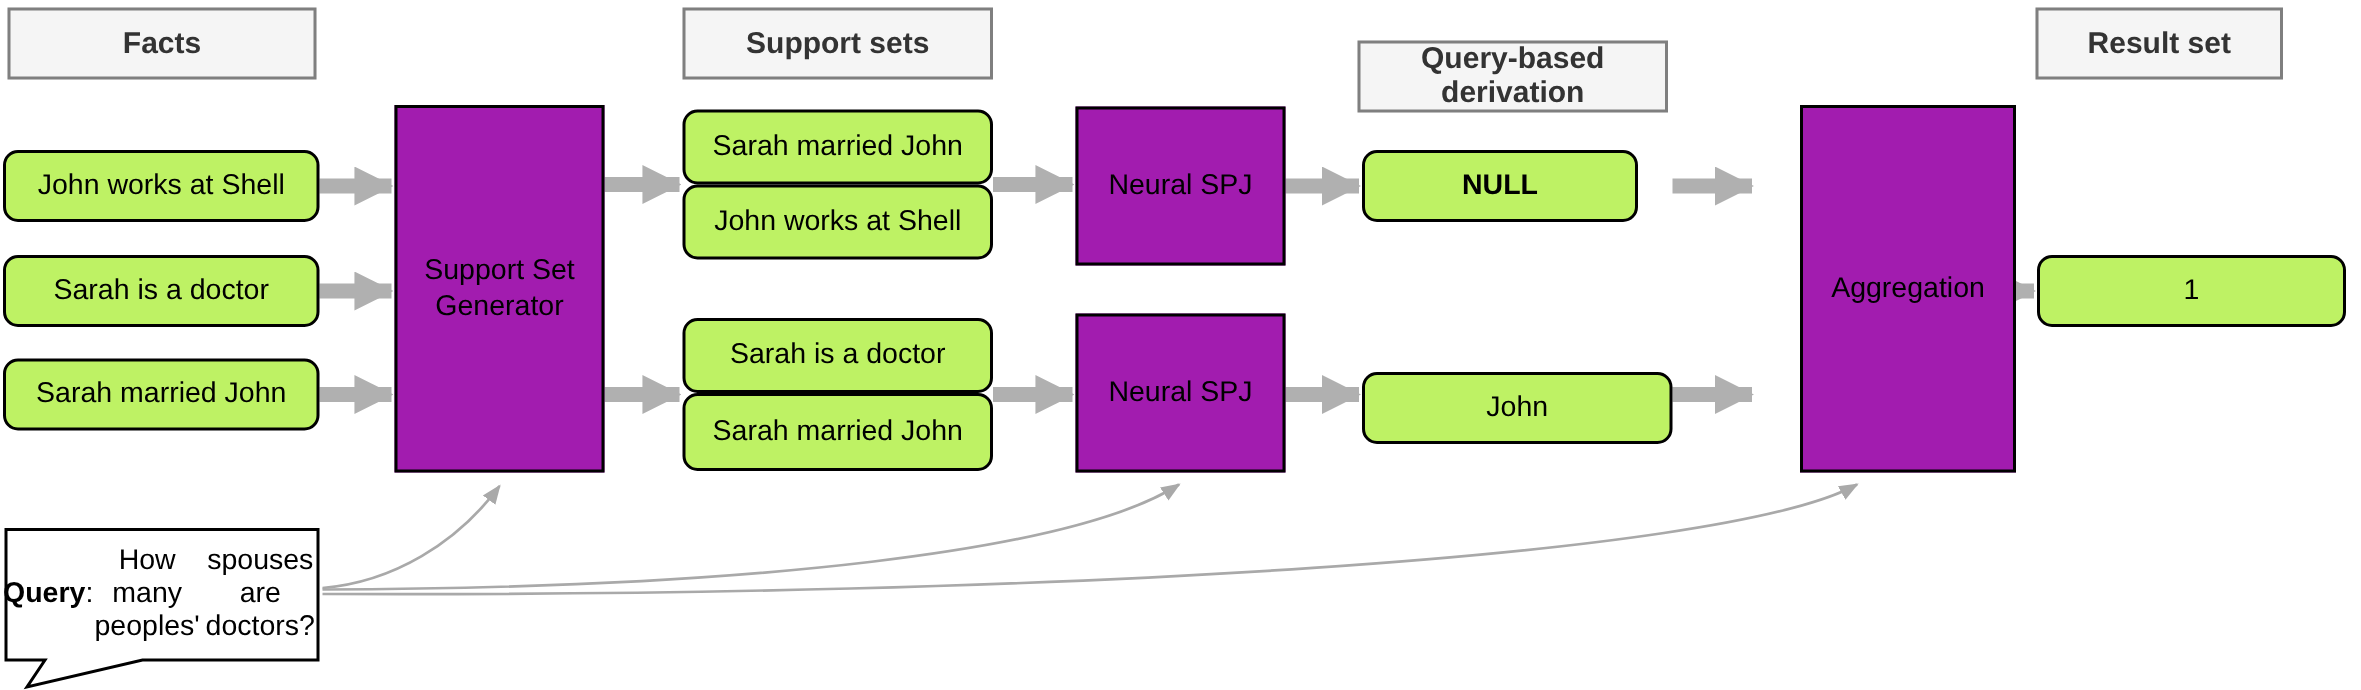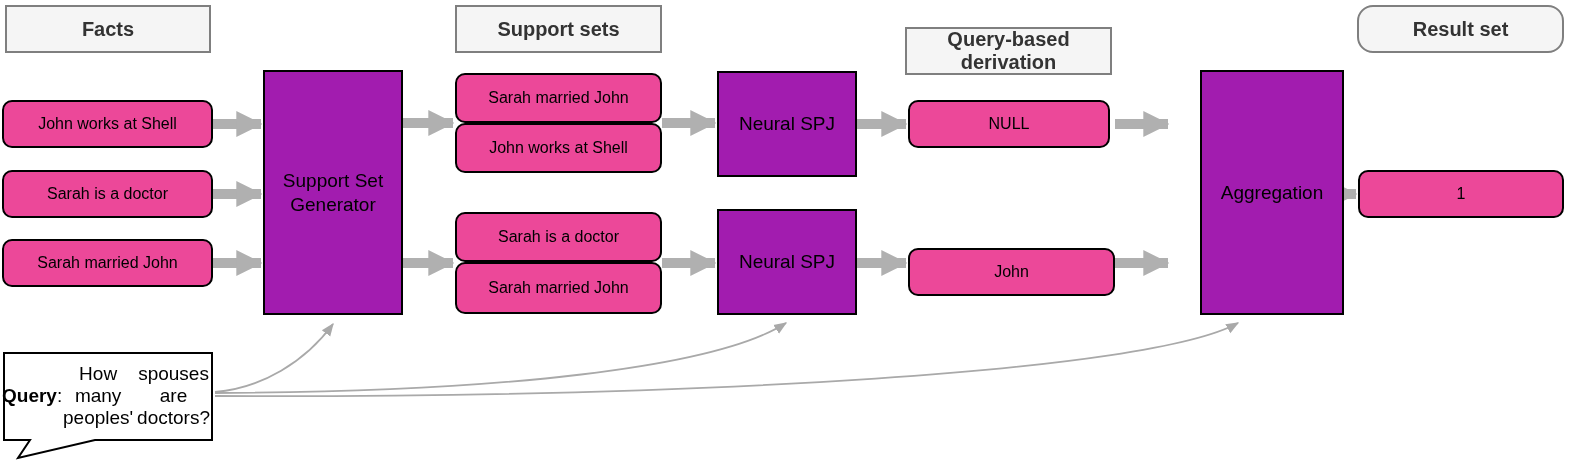--- a/index.html
+++ b/index.html
@@ -13,23 +13,23 @@
   #connector-layer{position:absolute;left:0;top:0;width:1574px;height:460px;}
   .hdr{
     position:absolute;height:48px;box-sizing:border-box;
     background:#f5f5f5;border:2px solid #7f7f7f;
     display:flex;align-items:center;justify-content:center;
     font-size:20px;font-weight:bold;color:#333333;
     text-align:center;line-height:1.15;
   }
   .rbox{
     position:absolute;box-sizing:border-box;
-    background:#ec4899;border:2px solid #000000;border-radius:10px;
+    background:#bef264;border:2px solid #000000;border-radius:10px;
     display:flex;align-items:center;justify-content:center;
-    font-size:16px;color:#000000;text-align:center;
+    font-size:19px;color:#000000;text-align:center;
   }
   .pbox{
     position:absolute;box-sizing:border-box;
     background:#a21caf;border:2px solid #000000;
     display:flex;align-items:center;justify-content:center;
     font-size:19px;color:#000000;text-align:center;line-height:1.25;
     padding:0 10px;
   }
   #query-text{
     position:absolute;left:2px;top:352px;width:211px;height:88px;
@@ -75,21 +75,21 @@
 
   <div class="hdr" style="left:5px;top:5px;width:206px;">
     <span>Facts</span>
   </div>
   <div class="hdr" style="left:455px;top:5px;width:207px;">
     <span>Support sets</span>
   </div>
   <div class="hdr" style="left:905px;top:5px;width:207px;margin-top:22px;">
     <span>Query-based derivation</span>
   </div>
-  <div class="hdr" style="left:1357px;top:5px;width:207px;border-radius:16px;">
+  <div class="hdr" style="left:1357px;top:5px;width:165px;">
     <span>Result set</span>
   </div>
 
   <div class="rbox" style="left:2px;top:100px;width:211px;height:48px;">
     <span>John works at Shell</span>
   </div>
   <div class="rbox" style="left:2px;top:170px;width:211px;height:48px;">
     <span>Sarah is a doctor</span>
   </div>
   <div class="rbox" style="left:2px;top:239px;width:211px;height:48px;">
@@ -114,21 +114,21 @@
     <span>Sarah married John</span>
   </div>
 
   <div class="pbox" style="left:717px;top:71px;width:140px;height:106px;">
     <span>Neural SPJ</span>
   </div>
   <div class="pbox" style="left:717px;top:209px;width:140px;height:106px;">
     <span>Neural SPJ</span>
   </div>
 
-  <div class="rbox" style="left:908px;top:100px;width:202px;height:48px;">
+  <div class="rbox" style="left:908px;top:100px;width:184px;height:48px;font-weight:bold;">
     <span>NULL</span>
   </div>
   <div class="rbox" style="left:908px;top:248px;width:207px;height:48px;">
     <span>John</span>
   </div>
 
   <div class="pbox" style="left:1200px;top:70px;width:144px;height:245px;">
     <span>Aggregation</span>
   </div>
 

